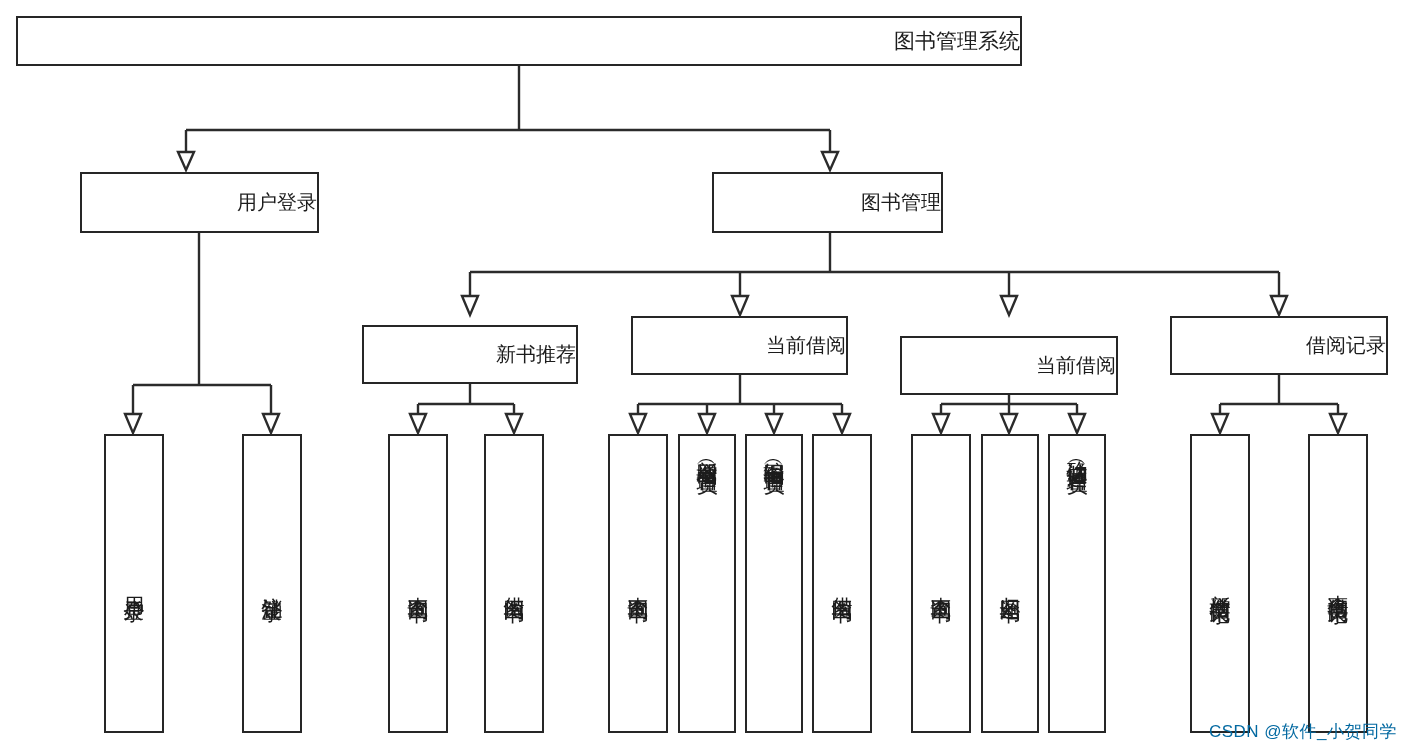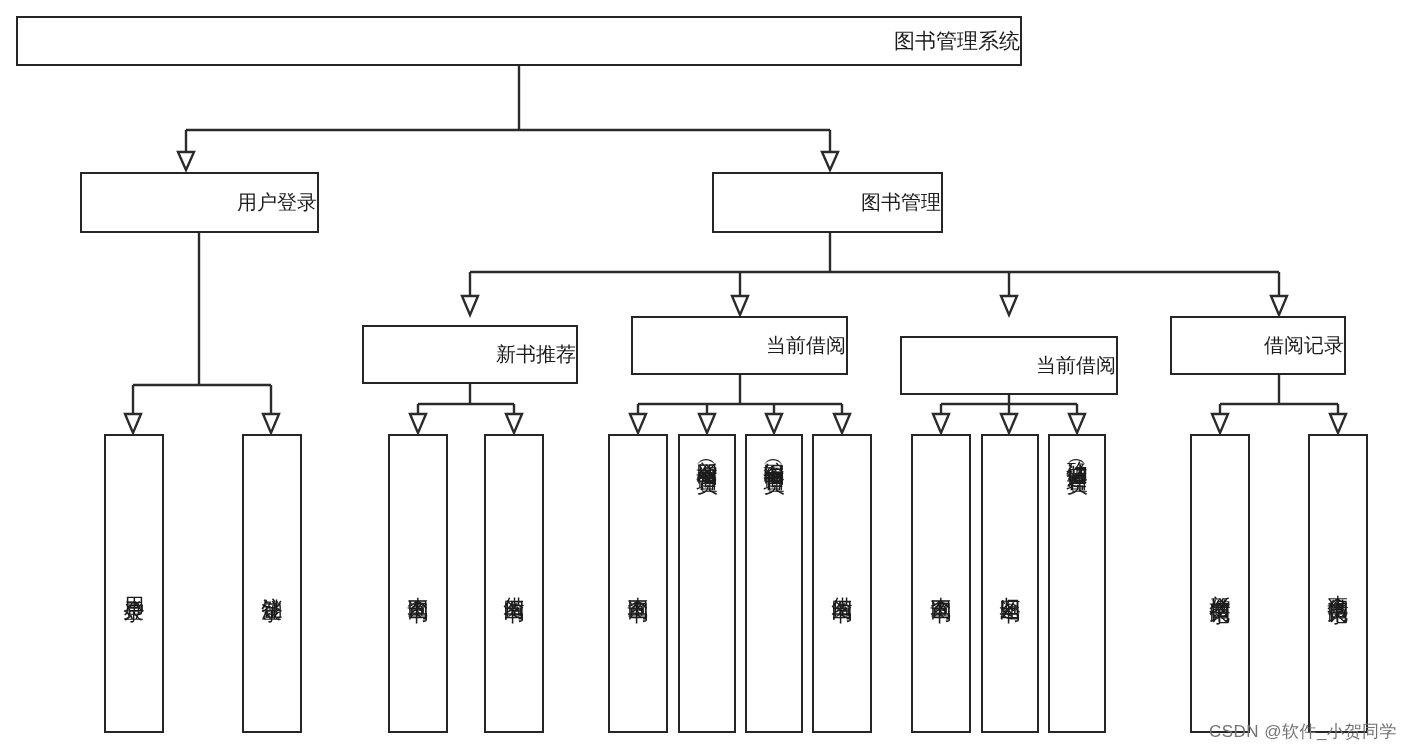--- a/index.html
+++ b/index.html
@@ -71,21 +71,21 @@
   .node.leaf.center {
     align-items: center;
     padding-top: 0;
   }
   
   #watermark {
     position: absolute;
     right: 8px;
     bottom: 4px;
     font-size: 17px;
-    color: #737373;
+    color: #0369a1;
     white-space: nowrap;
     letter-spacing: 0.5px;
   }
 </style>
 </head>
 <body>
 
 <div id="canvas">
 
   <svg id="wires" viewBox="0 0 1405 747">
@@ -174,21 +174,21 @@
   </div>
 
   <div class="node lvl3" style="left:631px; top:316px; width:217px; height:59px;">
     <span>当前借阅</span>
   </div>
 
   <div class="node lvl3" style="left:900px; top:316px; width:218px; height:59px;margin-top:20px;">
     <span>当前借阅</span>
   </div>
 
-  <div class="node lvl3" style="left:1170px; top:316px; width:176px; height:59px;">
+  <div class="node lvl3" style="left:1170px; top:316px; width:218px; height:59px;">
     <span>借阅记录</span>
   </div>
 
   <div class="node leaf center" style="left:104px; top:434px; width:60px; height:299px;">
     <span class="vtext">用户登录</span>
   </div>
 
   <div class="node leaf center" style="left:242px; top:434px; width:60px; height:299px;">
     <span class="vtext">注销登录</span>
   </div>

